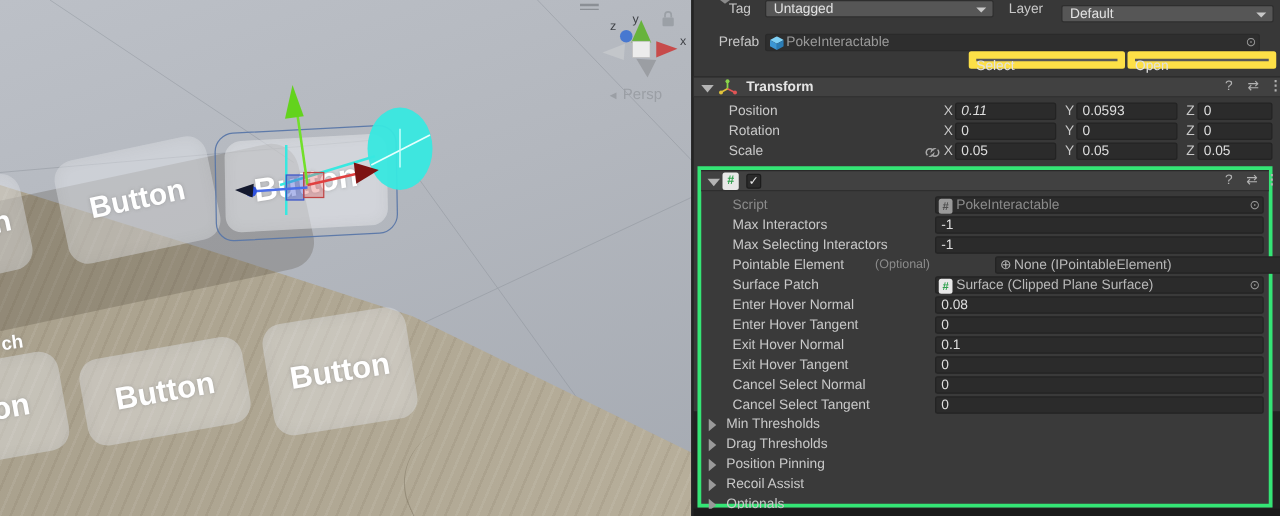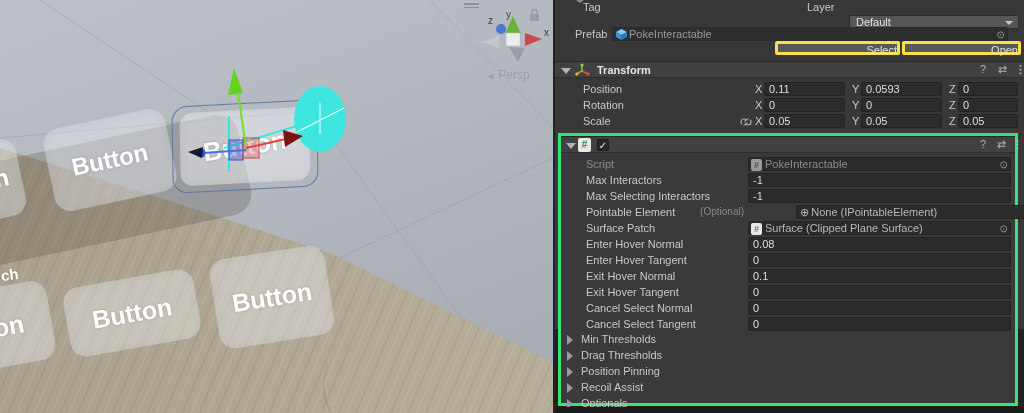--- a/index.html
+++ b/index.html
@@ -43,22 +43,22 @@
   .ilabel { position:absolute; color:#c8c8c8; line-height:13px; }
   .dd { position:absolute; height:14px; background:#565656; border-radius:2px; border:1px solid #2e2e2e;
         color:#e2e2e2; line-height:12px; padding-left:6px; }
   .dd .caret { position:absolute; right:5px; top:5px; width:0; height:0;
         border-left:4px solid transparent; border-right:4px solid transparent; border-top:4px solid #c8c8c8; }
   .objfield { position:absolute; height:14px; background:#2b2b2b; border-radius:2px; border:1px solid #232323;
         color:#b8b8b8; line-height:12px; }
   .numfield { position:absolute; height:14px; background:#2b2b2b; border-radius:2px; border:1px solid #232323;
         color:#dedede; line-height:12px; padding-left:4px; }
   .picker { position:absolute; right:2px; top:1px; color:#9a9a9a; font-size:10px; line-height:11px; }
-  .ubtn { position:absolute; height:14px; background:#585858; border:3px solid #fde047; border-radius:2px;
-        color:#e2e2e2; text-align:right; line-height:12px; }
+  .ubtn { position:absolute; height:14px; background:#585858; border:6px solid #fde047; border-radius:2px;
+        color:#e2e2e2; text-align:left; line-height:12px; }
   .comp-header { position:absolute; left:0; width:100%; height:17px; background:#414141;
         border-top:1px solid #292929; border-bottom:1px solid #2e2e2e; }
   .fold-caret { position:absolute; width:0; height:0; border-left:5px solid transparent;
         border-right:5px solid transparent; border-top:6px solid #b4b4b4; }
   .fold-caret-r { position:absolute; width:0; height:0; border-top:5px solid transparent;
         border-bottom:5px solid transparent; border-left:6px solid #9a9a9a; }
   .hicon { position:absolute; color:#b2b2b2; font-size:11px; line-height:15px; }
   .bold { font-weight:bold; color:#e4e4e4; }
   .script-ico { position:absolute; width:13px; height:14px; background:#e8e8e8; border-radius:2px;
         color:#2ea04c; font-weight:bold; font-size:10px; text-align:center; line-height:14px; }
@@ -172,22 +172,26 @@
         <span></span>
       </div>
   </div>
 
   <div id="divider"></div>
 
   <div id="inspector">
     <div id="top-remnant"></div>
 
     <span class="ilabel" style="left:28px; top:1px;">Tag</span>
+    <div class="dd" style="left:57px; top:0px; width:183px;">
+      <span>Untagged</span>
+      <span class="caret"></span>
+    </div>
     <span class="ilabel" style="left:252px; top:1px;">Layer</span>
-    <div class="dd" style="left:294px; top:15px; width:170px;">
+    <div class="dd" style="left:294px; top:4px; width:170px;">
       <span>Default</span>
       <span class="caret"></span>
     </div>
 
     <span class="ilabel" style="left:20px; top:28px;">Prefab</span>
     <div class="objfield" style="left:57px; top:27px; width:396px; background:#2e2e2e; border-color:#2a2a2a;">
       <svg width="11" height="11" style="vertical-align:top; margin:1px 2px 0 3px;">
         <polygon points="5.5,0 11,3 5.5,6 0,3" fill="#7fd0f5"></polygon>
         <polygon points="0,3 5.5,6 5.5,11 0,8" fill="#3c97d4"></polygon>
         <polygon points="11,3 5.5,6 5.5,11 11,8" fill="#2a7cb5"></polygon>
@@ -208,21 +212,21 @@
           <circle cx="1.8" cy="11" r="1.6" fill="#e0c13a"></circle>
       </svg>
       <span class="ilabel bold" style="left:42px; top:2px;text-align:center;">Transform</span>
       <span class="hicon" style="left:425px; top:0;">?</span>
       <span class="hicon" style="left:443px; top:0;">⇄</span>
       <span class="hicon" style="left:460px; top:0; font-weight:bold;">⋮</span>
     </div>
     <div id="transform-rows">
         <span class="ilabel" style="left: 28px; top: 83px;">Position</span>
         <span class="ilabel" style="left: 200px; top: 83px;">X</span>
-        <div class="numfield" style="left: 209px; top: 82px; width: 81px;">0.11</div>
+        <div class="numfield" style="left: 209px; top: 82px; width: 81px; font-style: italic;">0.11</div>
         <span class="ilabel" style="left: 297px; top: 83px;">Y</span>
         <div class="numfield" style="left: 306px; top: 82px; width: 81px;">0.0593</div>
         <span class="ilabel" style="left: 394px; top: 83px;">Z</span>
         <div class="numfield" style="left: 403px; top: 82px; width: 60px;">0</div>
         <span class="ilabel" style="left: 28px; top: 99px;">Rotation</span>
         <span class="ilabel" style="left: 200px; top: 99px;">X</span>
         <div class="numfield" style="left: 209px; top: 98px; width: 81px;">0</div>
         <span class="ilabel" style="left: 297px; top: 99px;">Y</span>
         <div class="numfield" style="left: 306px; top: 98px; width: 81px;">0</div>
         <span class="ilabel" style="left: 394px; top: 99px;">Z</span>

